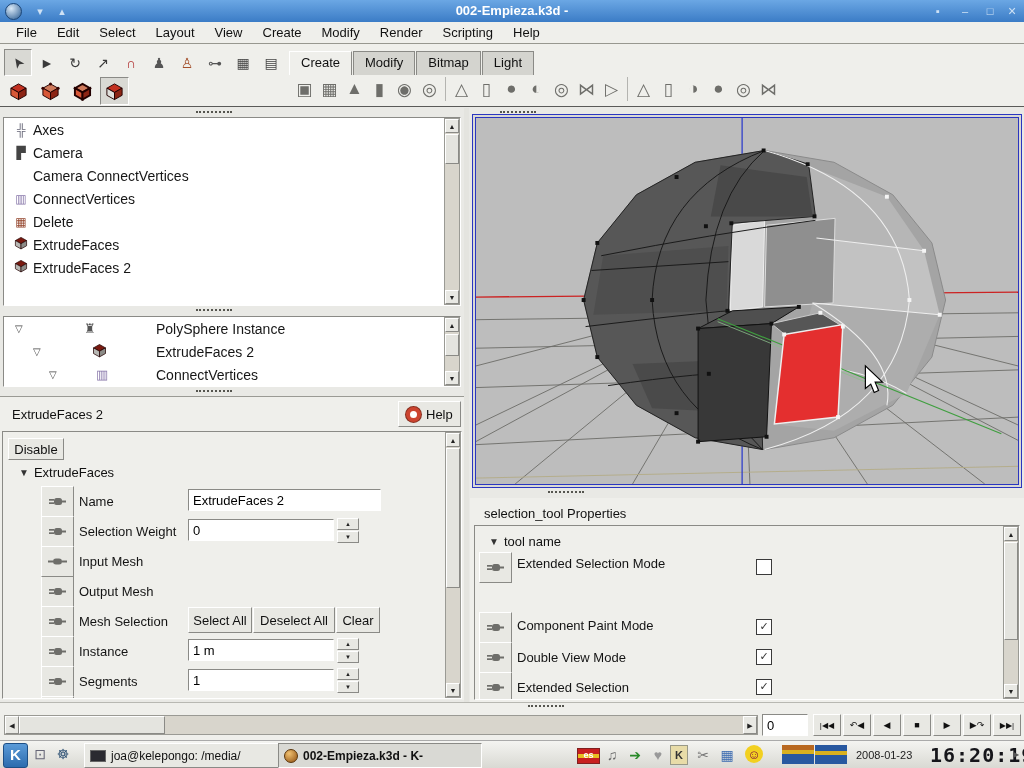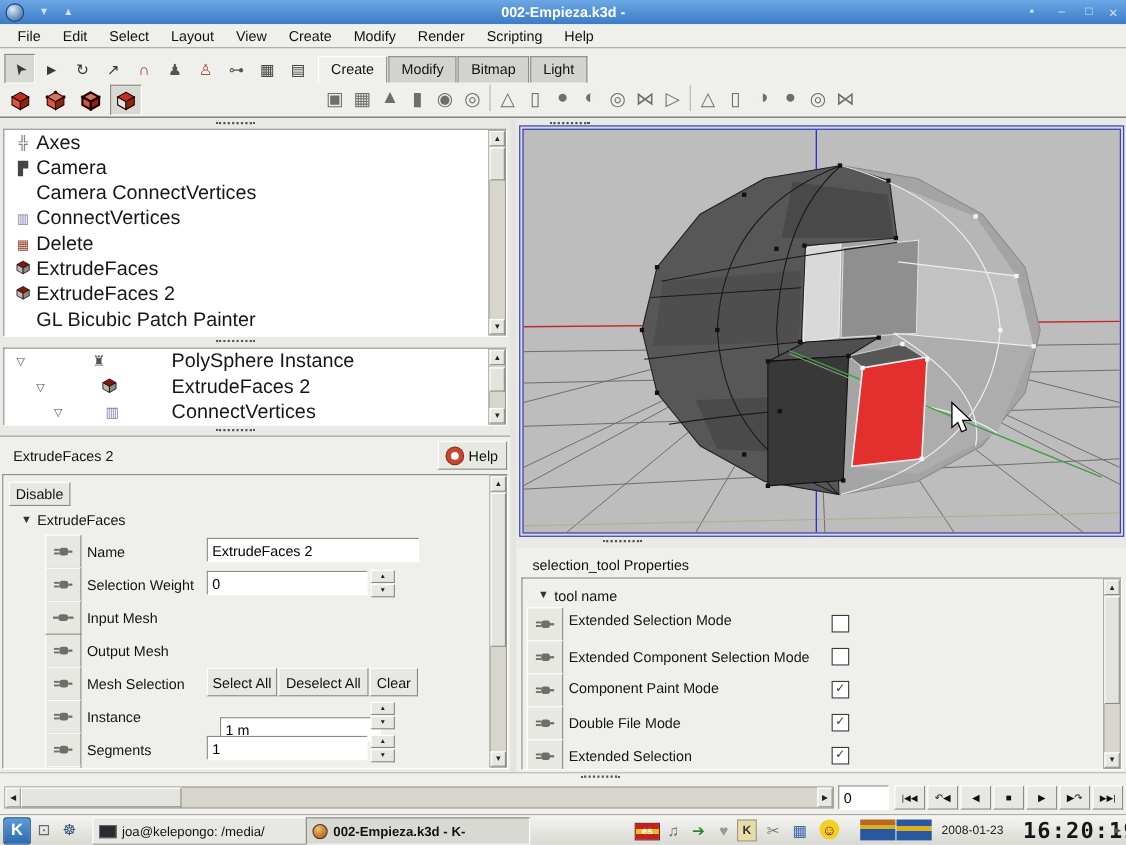--- a/index.html
+++ b/index.html
@@ -25,21 +25,21 @@
   .tab{height:23px;padding:0 11px;font-size:13px;line-height:22px;background:#d4d4cf;border:1px solid #8a8a86;border-bottom:none;margin-right:1px}
   .tab.active{background:#efefeb;border-color:#ffffff #8a8a86 transparent #ffffff;position:relative;top:0}
   .shape-glyph{font-size:17px;color:#6e6e6a;width:25px;text-align:center}
   .vsep{width:1px;height:24px;background:#b4b4b0;margin:0 3px}
   
   .grip{height:3px;width:36px;border-top:2px dotted #55554f}
   
   .listpanel{background:#fff}
   .lrow{height:23px;display:flex;align-items:center;padding-left:7px}
   .licon{width:20px;text-align:center;font-size:12px}
-  .llabel{font-size:18px;color:#161616;margin-left:2px}
+  .llabel{font-size:14px;color:#161616;margin-left:2px}
   
   .sb{background:#d8d5cc;border:1px solid #9a9a94;box-sizing:border-box}
   .sb-btn{width:14px;height:14px;font-size:7px;line-height:13px;text-align:center;color:#222;background:#e8e8e3;border:1px solid;border-color:#fff #8a8a86 #8a8a86 #fff;box-sizing:border-box}
   .sb-thumb{background:#e4e4df;border:1px solid;border-color:#fff #8a8a86 #8a8a86 #fff;box-sizing:border-box}
   
   .prop-label{font-size:13px;color:#141414}
   .entry{background:#fff;border:1px solid;border-color:#8a8a86 #ffffff #ffffff #8a8a86;font-family:"Liberation Sans",sans-serif;font-size:13px;padding:2px 4px;box-sizing:border-box}
   .spin{width:22px;height:12px;font-size:6px;line-height:10px;text-align:center;background:#e8e8e3;border:1px solid;border-color:#fff #8a8a86 #8a8a86 #fff;box-sizing:border-box;color:#222}
   .plugbtn{width:31px;height:29px;display:flex;align-items:center;justify-content:center}
   .cb{width:14px;height:14px;background:#fff;border:1px solid #3a3a3a;font-size:11px;line-height:13px;text-align:center;color:#333}
@@ -215,24 +215,20 @@
       <span class="llabel">ExtrudeFaces</span>
     </div>
   <div class="lrow">
       <span class="licon"><svg width="14" height="14" viewBox="0 0 20 20">
           <polygon points="10,2 18,6.5 10,11 2,6.5" fill="#7a1a10" stroke="#200"></polygon>
           <polygon points="2,6.5 10,11 10,18.5 2,14" fill="#b8b8b4" stroke="#200"></polygon>
           <polygon points="10,11 18,6.5 18,14 10,18.5" fill="#8c8c88" stroke="#200"></polygon>
         </svg></span>
       <span class="llabel">ExtrudeFaces 2</span>
     </div>
-  <div class="lrow">
-      <span class="licon"></span>
-      <span class="llabel">GL Bicubic Patch Painter</span>
-    </div>
 
   <div class="abs sb" style="right:0;top:0;width:16px;height:187px">
     <div class="abs sb-btn" style="left:0;top:0">▲</div>
     <div class="abs sb-thumb" style="left:0;top:15px;width:14px;height:30px"></div>
     <div class="abs sb-btn" style="left:0;bottom:0">▼</div>
   </div>
 </div>
 
 <div class="abs grip" style="left:196px;top:309px"></div>
 
@@ -348,21 +344,21 @@
     <div class="abs" style="left:0;top:204px;width:458px;height:30px">
       <span class="abs plugbtn raised" style="left:38px;top:0">
           <svg width="17" height="11" viewBox="0 0 17 11">
             <rect x="5" y="2" width="8" height="7" rx="2.5" fill="#6e6e6a"></rect>
             <rect x="0" y="3" width="5" height="1.7" fill="#6e6e6a"></rect>
             <rect x="0" y="6.3" width="5" height="1.7" fill="#6e6e6a"></rect>
             <rect x="13" y="4.5" width="4" height="2" fill="#6e6e6a"></rect>
           </svg>
         </span>
       <span class="abs prop-label" style="left:76px;top:8px">Instance</span>
-      <input class="abs entry" style="left: 185px; top: 16px; width: 146px; height: 22px; margin-left: 12px;" value="1 m">
+      <input class="abs entry" style="left: 185px; top: 3px; width: 146px; height: 22px;" value="1 m">
       <span class="abs spin" style="left:334px;top:2px">▲</span>
       <span class="abs spin" style="left:334px;top:15px">▼</span>
     </div>
 
     <div class="abs" style="left:0;top:234px;width:458px;height:30px">
       <span class="abs plugbtn raised" style="left:38px;top:0">
           <svg width="17" height="11" viewBox="0 0 17 11">
             <rect x="5" y="2" width="8" height="7" rx="2.5" fill="#6e6e6a"></rect>
             <rect x="0" y="3" width="5" height="1.7" fill="#6e6e6a"></rect>
             <rect x="0" y="6.3" width="5" height="1.7" fill="#6e6e6a"></rect>
@@ -510,32 +506,20 @@
           <svg width="17" height="11" viewBox="0 0 17 11">
             <rect x="5" y="2" width="8" height="7" rx="2.5" fill="#6e6e6a"></rect>
             <rect x="0" y="3" width="5" height="1.7" fill="#6e6e6a"></rect>
             <rect x="0" y="6.3" width="5" height="1.7" fill="#6e6e6a"></rect>
             <rect x="13" y="4.5" width="4" height="2" fill="#6e6e6a"></rect>
           </svg>
         </span>
       <span class="abs prop-label" style="left:42px;top:4px">Extended Selection Mode</span>
       <span class="abs cb" style="left:281px;top:7px"></span>
     </div>
-    <div class="abs" style="left:0;top:56px;width:544px;height:30px">
-      <span class="abs plugbtn raised" style="left:4px;top:0">
-          <svg width="17" height="11" viewBox="0 0 17 11">
-            <rect x="5" y="2" width="8" height="7" rx="2.5" fill="#6e6e6a"></rect>
-            <rect x="0" y="3" width="5" height="1.7" fill="#6e6e6a"></rect>
-            <rect x="0" y="6.3" width="5" height="1.7" fill="#6e6e6a"></rect>
-            <rect x="13" y="4.5" width="4" height="2" fill="#6e6e6a"></rect>
-          </svg>
-        </span>
-      <span class="abs prop-label" style="left:42px;top:8px">Extended Component Selection Mode</span>
-      <span class="abs cb" style="left:281px;top:7px"></span>
-    </div>
     <div class="abs" style="left:0;top:86px;width:544px;height:30px">
       <span class="abs plugbtn raised" style="left:4px;top:0">
           <svg width="17" height="11" viewBox="0 0 17 11">
             <rect x="5" y="2" width="8" height="7" rx="2.5" fill="#6e6e6a"></rect>
             <rect x="0" y="3" width="5" height="1.7" fill="#6e6e6a"></rect>
             <rect x="0" y="6.3" width="5" height="1.7" fill="#6e6e6a"></rect>
             <rect x="13" y="4.5" width="4" height="2" fill="#6e6e6a"></rect>
           </svg>
         </span>
       <span class="abs prop-label" style="left:42px;top:6px">Component Paint Mode</span>
@@ -543,21 +527,21 @@
     </div>
     <div class="abs" style="left:0;top:116px;width:544px;height:30px">
       <span class="abs plugbtn raised" style="left:4px;top:0">
           <svg width="17" height="11" viewBox="0 0 17 11">
             <rect x="5" y="2" width="8" height="7" rx="2.5" fill="#6e6e6a"></rect>
             <rect x="0" y="3" width="5" height="1.7" fill="#6e6e6a"></rect>
             <rect x="0" y="6.3" width="5" height="1.7" fill="#6e6e6a"></rect>
             <rect x="13" y="4.5" width="4" height="2" fill="#6e6e6a"></rect>
           </svg>
         </span>
-      <span class="abs prop-label" style="left:42px;top:8px">Double File Mode</span>
+      <span class="abs prop-label" style="left:42px;top:8px">Double View Mode</span>
       <span class="abs cb" style="left:281px;top:7px">✓</span>
     </div>
     <div class="abs" style="left:0;top:146px;width:544px;height:30px">
       <span class="abs plugbtn raised" style="left:4px;top:0">
           <svg width="17" height="11" viewBox="0 0 17 11">
             <rect x="5" y="2" width="8" height="7" rx="2.5" fill="#6e6e6a"></rect>
             <rect x="0" y="3" width="5" height="1.7" fill="#6e6e6a"></rect>
             <rect x="0" y="6.3" width="5" height="1.7" fill="#6e6e6a"></rect>
             <rect x="13" y="4.5" width="4" height="2" fill="#6e6e6a"></rect>
           </svg>

